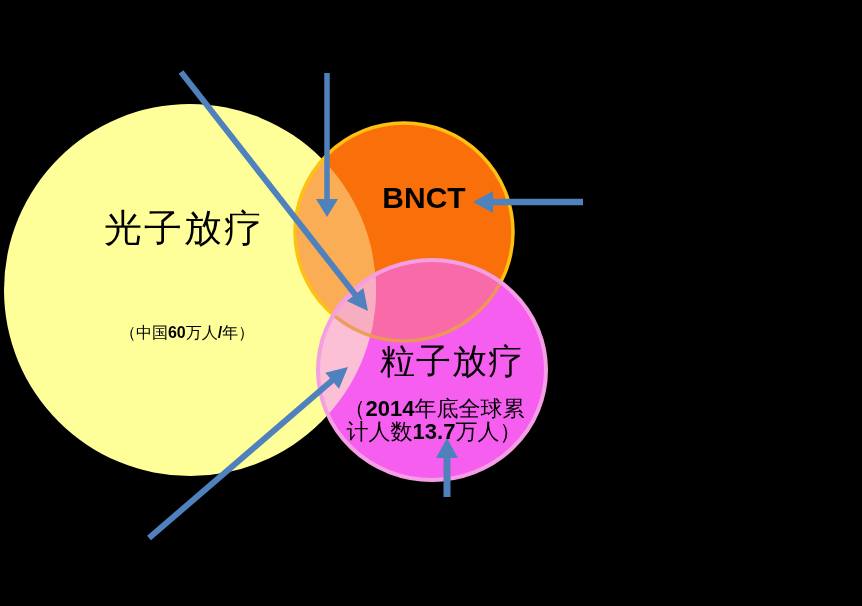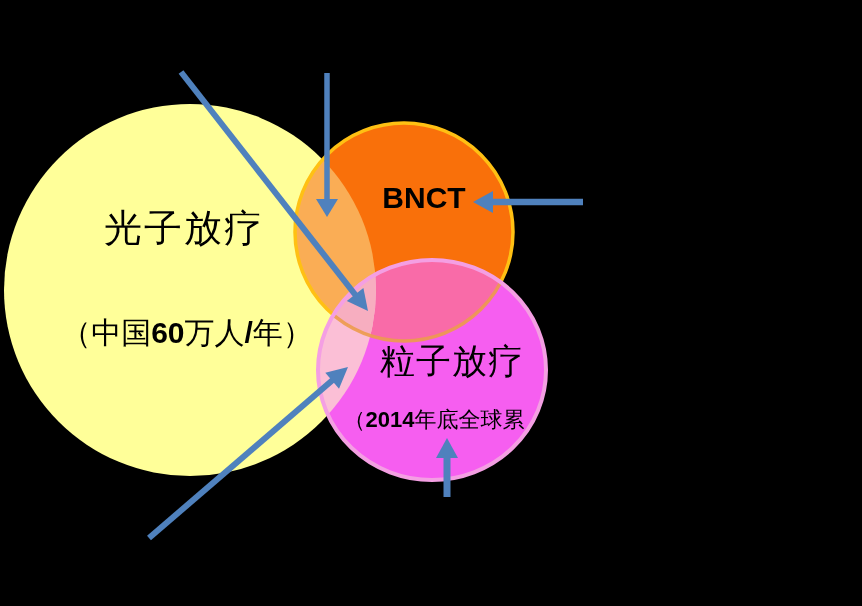--- a/index.html
+++ b/index.html
@@ -25,21 +25,21 @@
   .arrow-shaft{stroke:var(--arrow);fill:none;}
   .arrow-head{fill:var(--arrow);stroke:none;}
 
   
   .lbl{
     position:absolute;transform:translate(-50%,-50%);
     color:var(--text,#000);white-space:nowrap;line-height:1.05;
   }
   .lbl-photon{left:184px;top:229px;font-size:38px;letter-spacing:2px;
     font-family:"DejaVu Serif","Liberation Serif",serif;}
-  .lbl-photon-sub{left:187px;top:333px;font-size:30px;
+  .lbl-photon-sub{left:187px;top:333px;font-size:16px;
     font-family:"DejaVu Serif","Liberation Serif",serif;}
   .lbl-bnct{left:424px;top:198px;font-size:30px;font-weight:bold;}
   .lbl-particle{left:452px;top:361px;font-size:35px;letter-spacing:1px;
     font-family:"DejaVu Serif","Liberation Serif",serif;}
   .lbl-particle-sub{left:434px;top:420px;font-size:22px;text-align:center;
     font-family:"DejaVu Serif","Liberation Serif",serif;}
   .num{font-weight:bold;font-family:"Liberation Sans","DejaVu Sans",sans-serif;}
 </style>
 </head>
 <body>
@@ -109,15 +109,16 @@
   <div class="lbl lbl-photon">光子放疗</div>
 
   <div class="lbl lbl-photon-sub"><span>（中国</span><span class="num">60</span><span>万人</span><span class="num">/</span><span>年）</span></div>
 
   <div class="lbl lbl-particle">粒子放疗</div>
 
   <div class="lbl lbl-bnct">BNCT</div>
 
   <div class="lbl lbl-particle-sub">
     <div><span>（</span><span class="num">2014</span><span>年底全球累</span></div>
+    <div><span>计人数</span><span class="num">13.7</span><span>万人）</span></div>
   </div>
 
 </div>
 
 </body></html>

